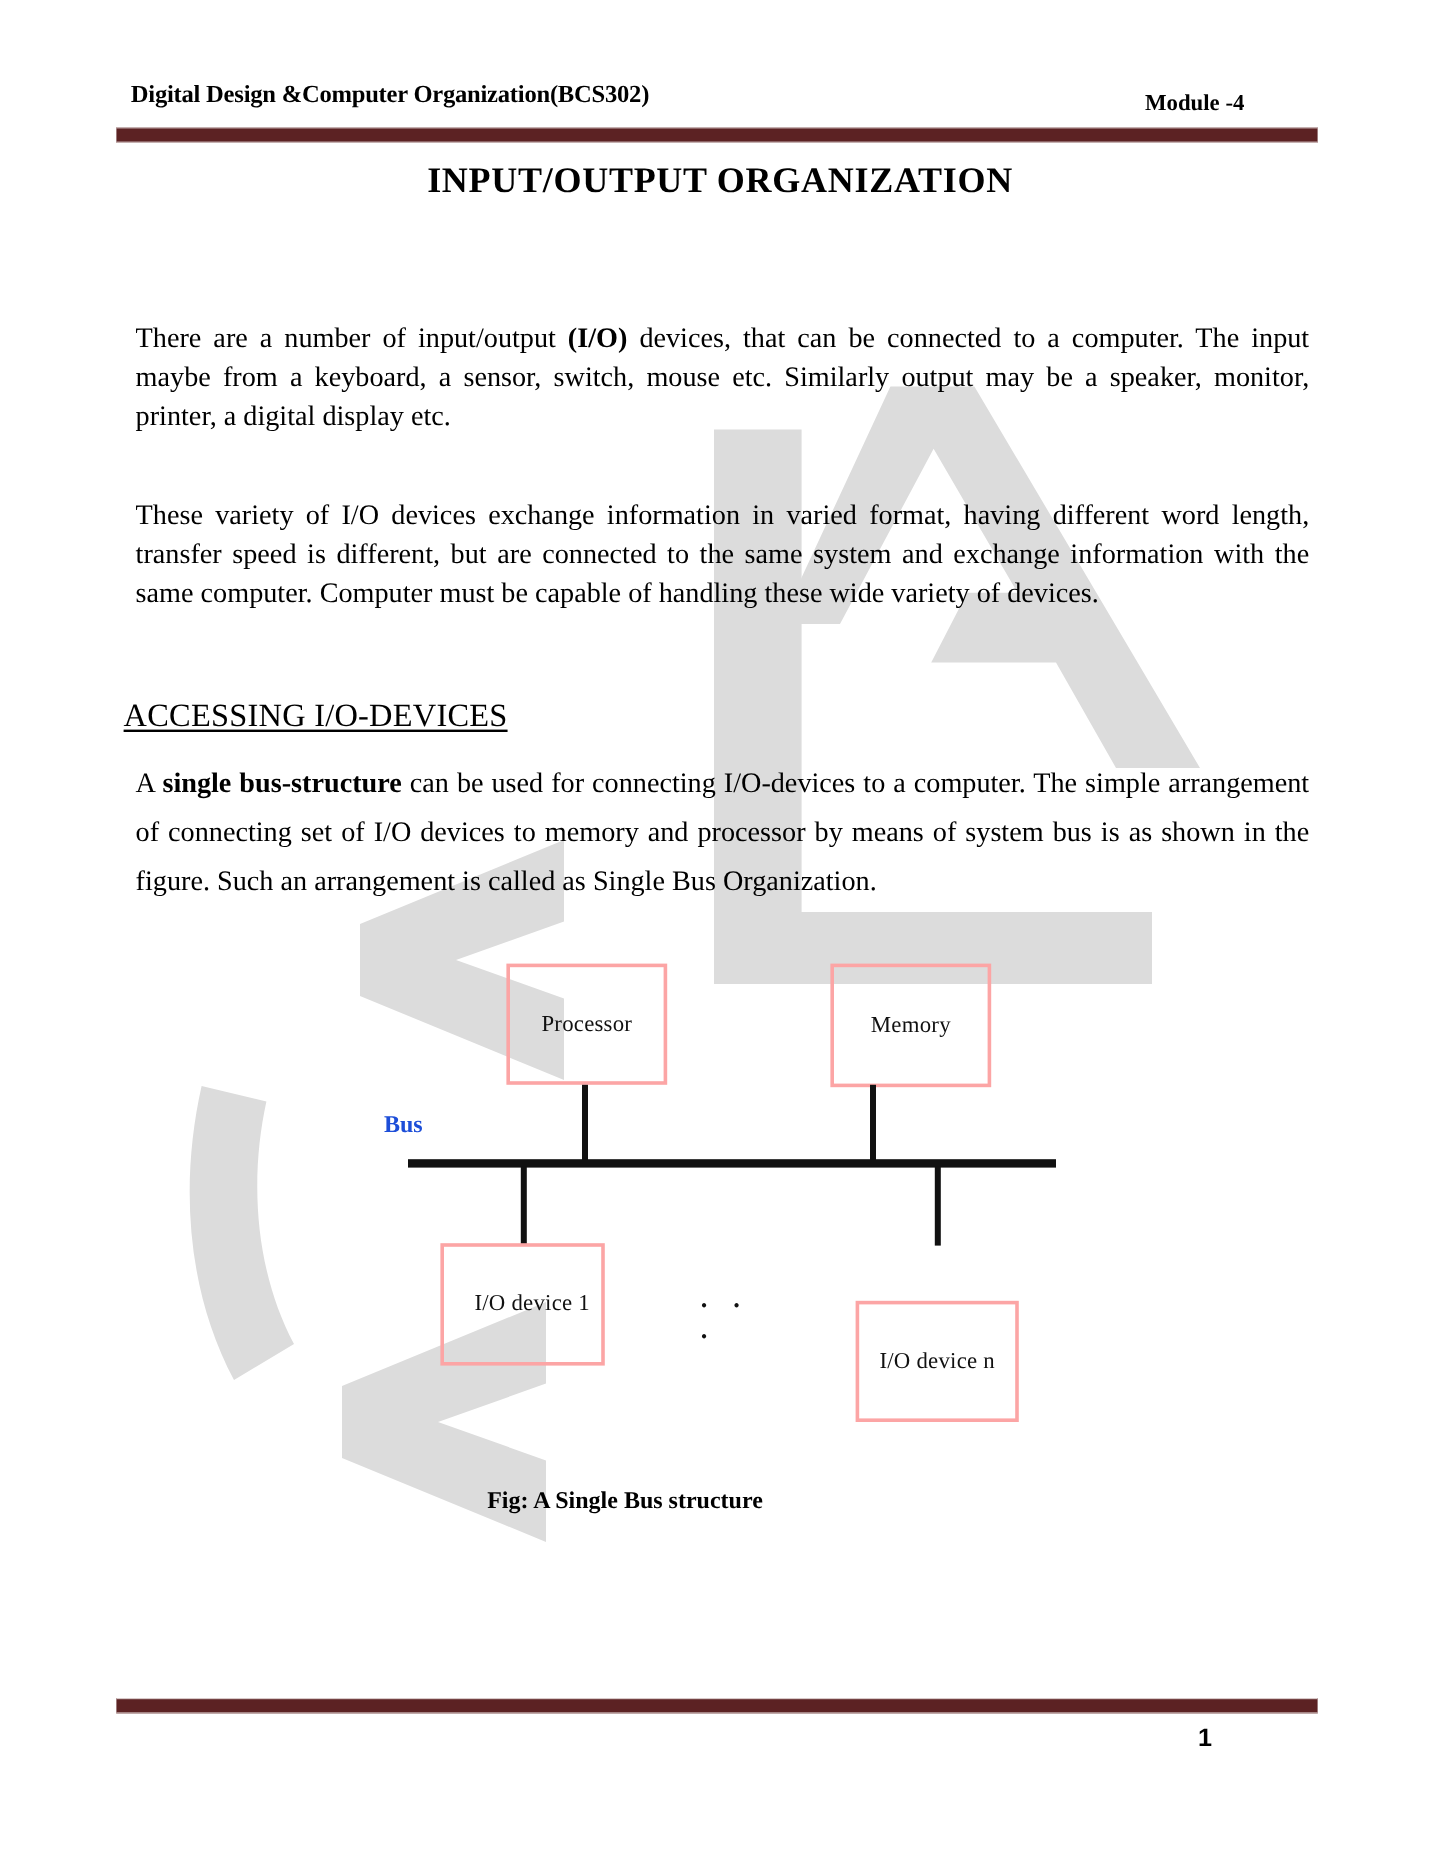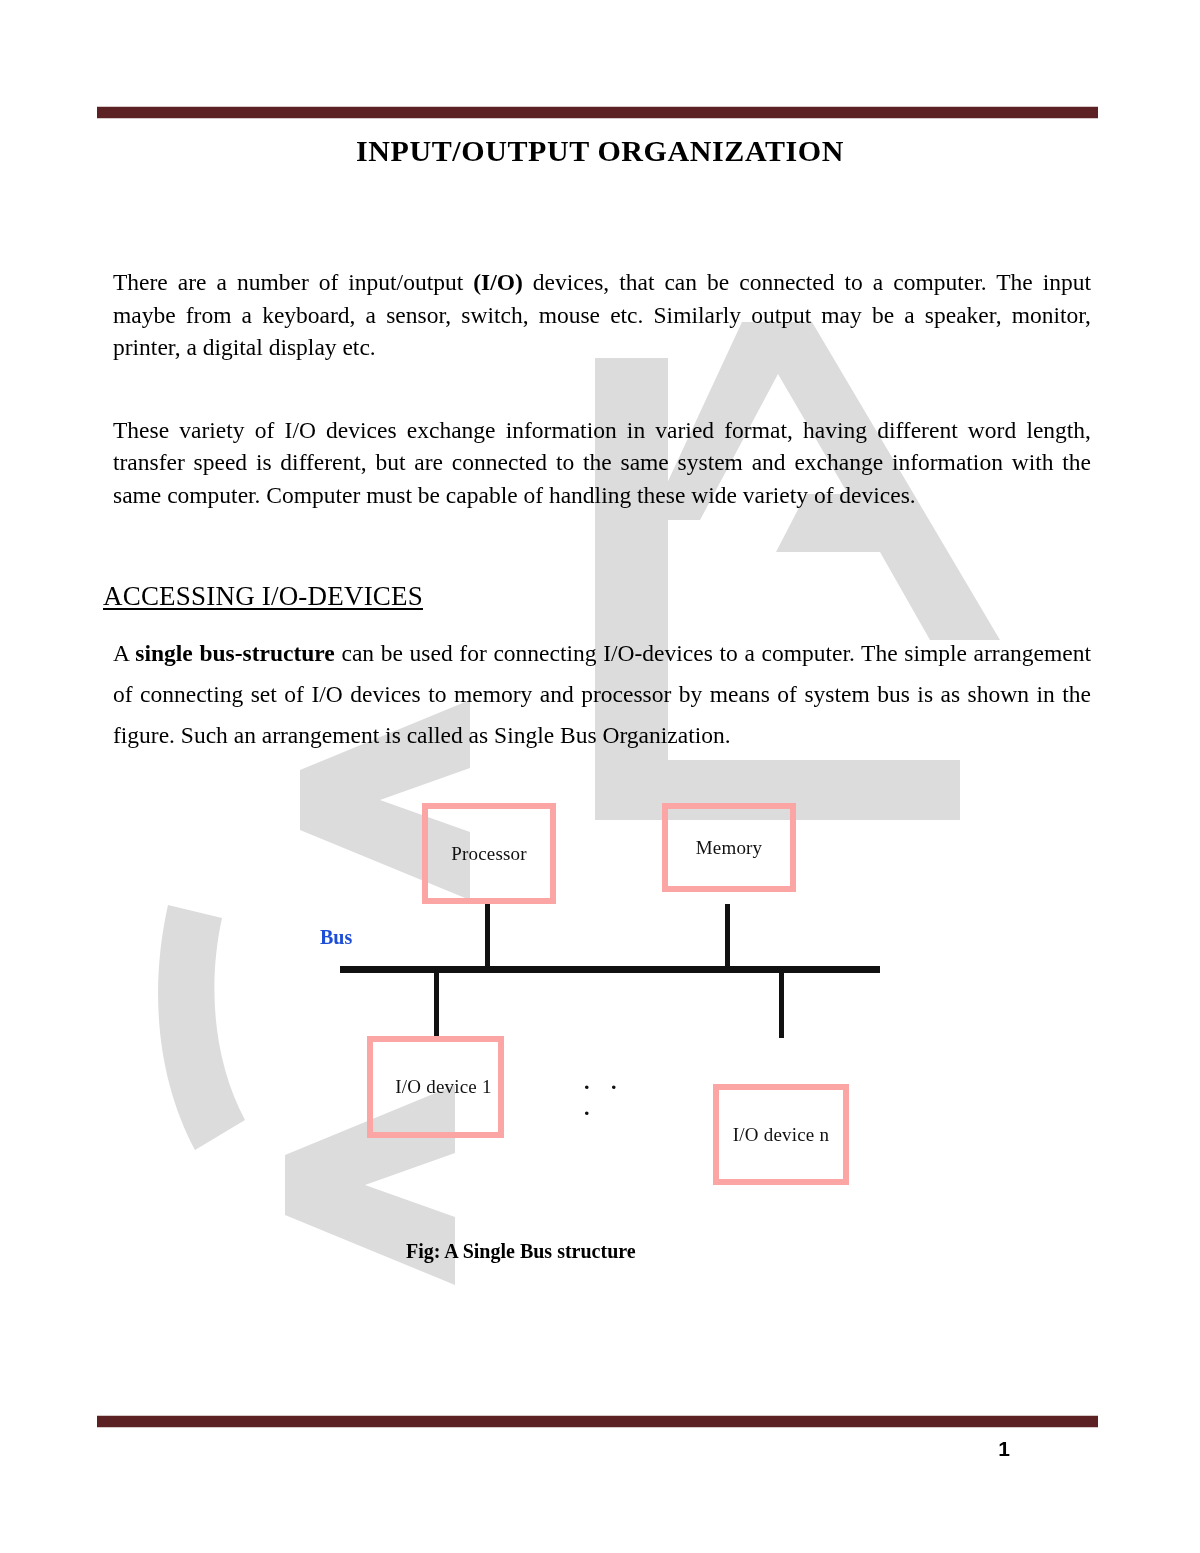--- a/index.html
+++ b/index.html
@@ -142,35 +142,35 @@
     position: absolute;
     left: 0;
     top: 0;
     width: 1200px;
     height: 1553px;
     z-index: 2;
     pointer-events: none;
   }
   .fig-box {
     position: absolute;
-    border: 6px solid #fca5a5;
+    border: 3px solid #fca5a5;
     background: transparent;
     box-sizing: border-box;
     display: flex;
     align-items: center;
     justify-content: center;
   }
   .fig-box span {
     font-family: "Liberation Serif", "DejaVu Serif", serif;
     font-size: 19px;
     color: #111;
     letter-spacing: 0.2px;
   }
   .box-processor { left: 422px; top: 803px; width: 134px; height: 101px; }
-  .box-memory    { left: 662px; top: 803px; width: 134px; height: 89px; }
+  .box-memory    { left: 692px; top: 803px; width: 134px; height: 103px; }
   .box-io1       { left: 367px; top: 1036px; width: 137px; height: 102px; padding-left: 16px; }
   .box-ion       { left: 713px; top: 1036px; width: 136px; height: 101px; margin-top: 48px; }
 
   .fig-line {
     position: absolute;
     background: #111;
   }
   .lead-proc { left: 485px; top: 904px; width: 5px; height: 68px; }
   .lead-mem  { left: 725px; top: 904px; width: 5px; height: 68px; }
   .lead-io1  { left: 434px; top: 972px; width: 5px; height: 66px; }
@@ -228,20 +228,24 @@
   <svg class="watermark" viewBox="0 0 1200 1553" xmlns="http://www.w3.org/2000/svg" aria-hidden="true">
     <g fill="#DCDCDC">
       <path d="M742 322 L812 322 L1000 640 L930 640 L880 552 L776 552 L806 494 L848 494 L778 374 L700 520 L650 520 Z"></path>
       <path d="M595 358 L668 358 L668 760 L960 760 L960 820 L595 820 Z"></path>
       <path d="M300 770 L470 700 L470 768 L380 800 L470 832 L470 900 L300 830 Z"></path>
       <path d="M285 1155 L455 1085 L455 1153 L365 1185 L455 1217 L455 1285 L285 1215 Z"></path>
       <path d="M168 905 C150 985 155 1075 195 1150 L245 1120 C212 1058 208 982 222 918 Z"></path>
     </g>
   </svg>
 
+  <div class="doc-header">
+    <div class="header-left">Digital Design &amp;Computer  Organization(BCS302)</div>
+    <div class="header-right">Module -4</div>
+  </div>
   <div class="rule-bar rule-top"></div>
 
   <div class="title-block">
     <div class="title-2">INPUT/OUTPUT ORGANIZATION</div>
   </div>
 
   <div class="body-area">
 
     <p class="para"><span>There are a number of input/output </span><span class="b">(I/O)</span><span> devices, that can be connected to a computer. The input maybe from a keyboard, a sensor, switch, mouse etc. Similarly output may be a speaker, monitor, printer, a digital display etc.</span></p>
 

